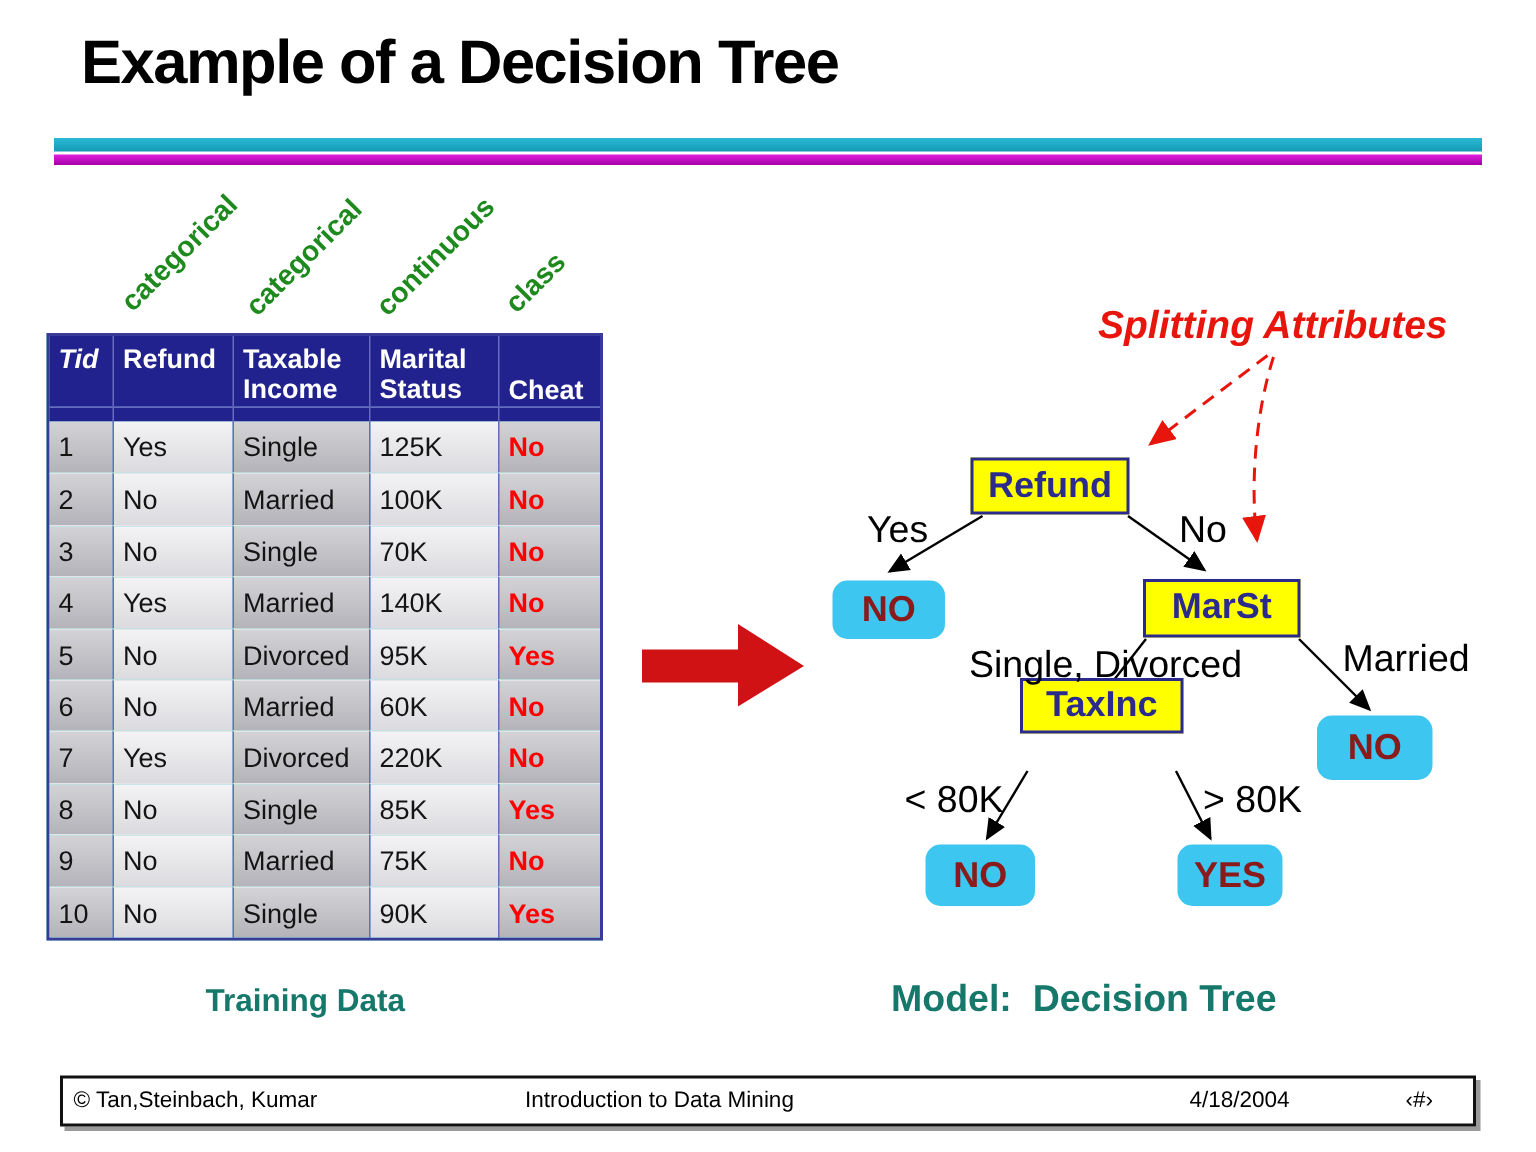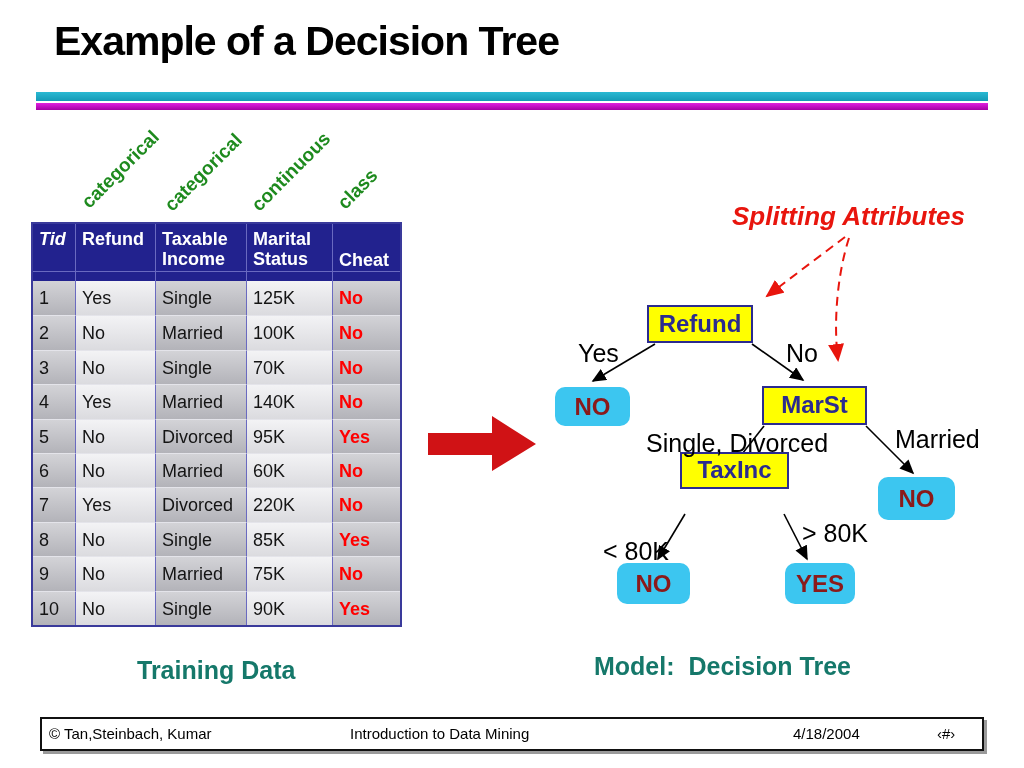--- a/index.html
+++ b/index.html
@@ -36,42 +36,42 @@
   .tbody { grid-auto-rows:34.4px; }
   .td { font-size:18px; color:#141414; line-height:34.4px; padding-left:6px;
         border-left:1px solid #6A6AC0; border-top:1px solid #E4E4EA;
         white-space:nowrap; overflow:hidden; }
   .td.first { border-left:none; }
   .tbody .td:nth-child(-n+5) { border-top:none; }
   .col-g { background:linear-gradient(180deg,#d3d3d7,#b3b3b9); }
   .col-l { background:linear-gradient(180deg,#f3f3f5,#dbdbdf); }
   .td.cheat { color:#FF0000; font-weight:bold; }
 
-  .training { left:137px; top:656px; font-size:25px; font-weight:bold; color:#15786A; }
+  .training { left:137px; top:656px; font-size:21px; font-weight:bold; color:#15786A; }
   .model    { left:594px; top:652px; font-size:25px; font-weight:bold; color:#15786A; white-space:pre; }
 
   
   .dnode { position:absolute; background:#FFFF00; border:2px solid #2B2B8F;
            color:#2B2B8F; font-weight:bold; font-size:24px; text-align:center; }
   .leaf  { position:absolute; background:#3CC6F0; border-radius:10px;
            color:#8B1A1A; font-weight:bold; font-size:24px; text-align:center; }
   .n-refund { left:647px; top:305px; width:106px; height:38px; line-height:33px; }
   .n-marst  { left:762px; top:386px; width:105px; height:39px; line-height:34px; }
   .n-taxinc { left:680px; top:452px; width:109px; height:37px; line-height:32px; }
   .l-yes    { left:555px; top:387px; width:75px;  height:39px; line-height:39px; }
   .l-marr   { left:878px; top:477px; width:77px;  height:43px; line-height:43px; }
   .l-low    { left:617px; top:563px; width:73px;  height:41px; line-height:41px; }
   .l-high   { left:785px; top:563px; width:70px;  height:41px; line-height:41px; }
 
   .elabel { position:absolute; font-size:25px; color:#000; white-space:nowrap; }
   .e-yes { left:578px; top:339px; }
   .e-no  { left:786px; top:339px; }
   .e-sd  { left:646px; top:429px; }
   .e-mar { left:895px; top:425px; }
-  .e-lt  { left:603px; top:537px; }
+  .e-lt  { left:603px; top:519px; }
   .e-gt  { left:802px; top:519px; }
 
   .splitting { left:732px; top:201px; font-size:26px; font-weight:bold;
                font-style:italic; color:#E8150D; white-space:nowrap; }
 
   .overlay { position:absolute; left:0; top:0; width:1024px; height:768px;
              pointer-events:none; }
 
   
   .footer { left:40px; top:717px; width:944px; height:34px; border:2px solid #111;

